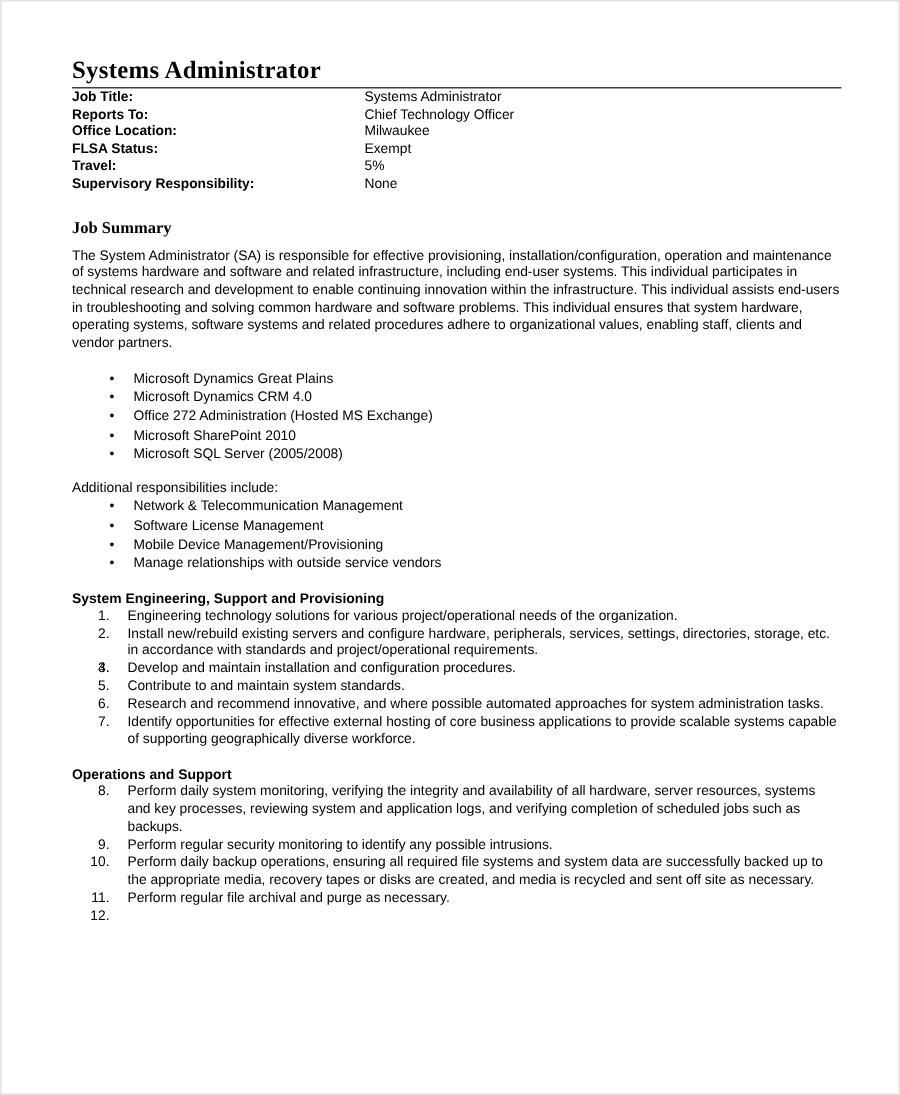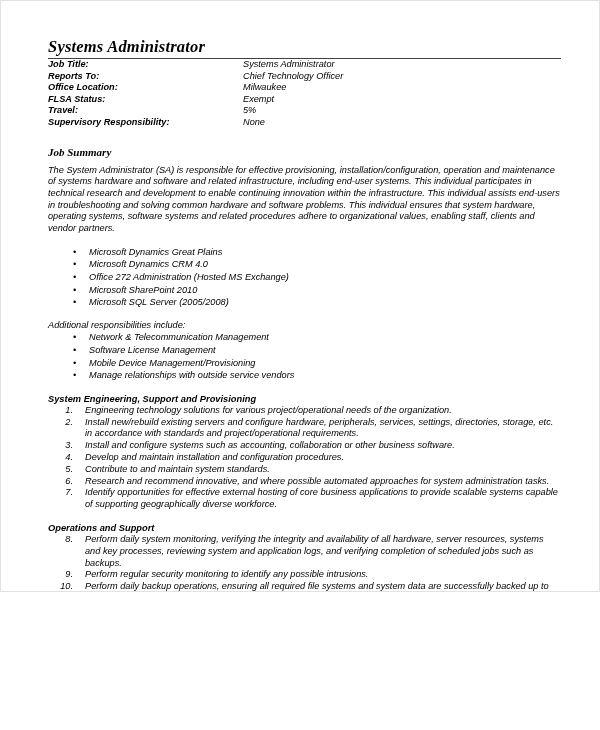--- a/index.html
+++ b/index.html
@@ -7,26 +7,25 @@
     padding: 0;
     background: #ffffff;
   }
   body {
     font-family: "Liberation Sans", sans-serif;
     color: #000000;
   }
   .page {
     position: relative;
     width: 600px;
-    height: 592px;
+    height: 730px;
     box-sizing: border-box;
     background: #ffffff;
     border: 1px solid #e2e2e2;
     overflow: hidden;
-    font-style: italic;
   }
   .content {
     position: absolute;
     left: 47px;
     top: 36px;
     width: 513px;
   }
 
   
   .doc-title {
@@ -230,21 +229,20 @@
       <li>
         <span class="num">1.</span>
         <span>Engineering technology solutions for various project/operational needs of the organization.</span>
       </li>
       <li>
         <span class="num">2.</span>
         <span>Install new/rebuild existing servers and configure hardware, peripherals, services, settings, directories, storage, etc. in accordance with standards and project/operational requirements.</span>
       </li>
       <li>
         <span class="num">3.</span>
-        <span>Install and configure systems such as accounting, collaboration or other business software.</span>
       </li>
       <li>
         <span class="num">4.</span>
         <span>Develop and maintain installation and configuration procedures.</span>
       </li>
       <li>
         <span class="num">5.</span>
         <span>Contribute to and maintain system standards.</span>
       </li>
       <li>

